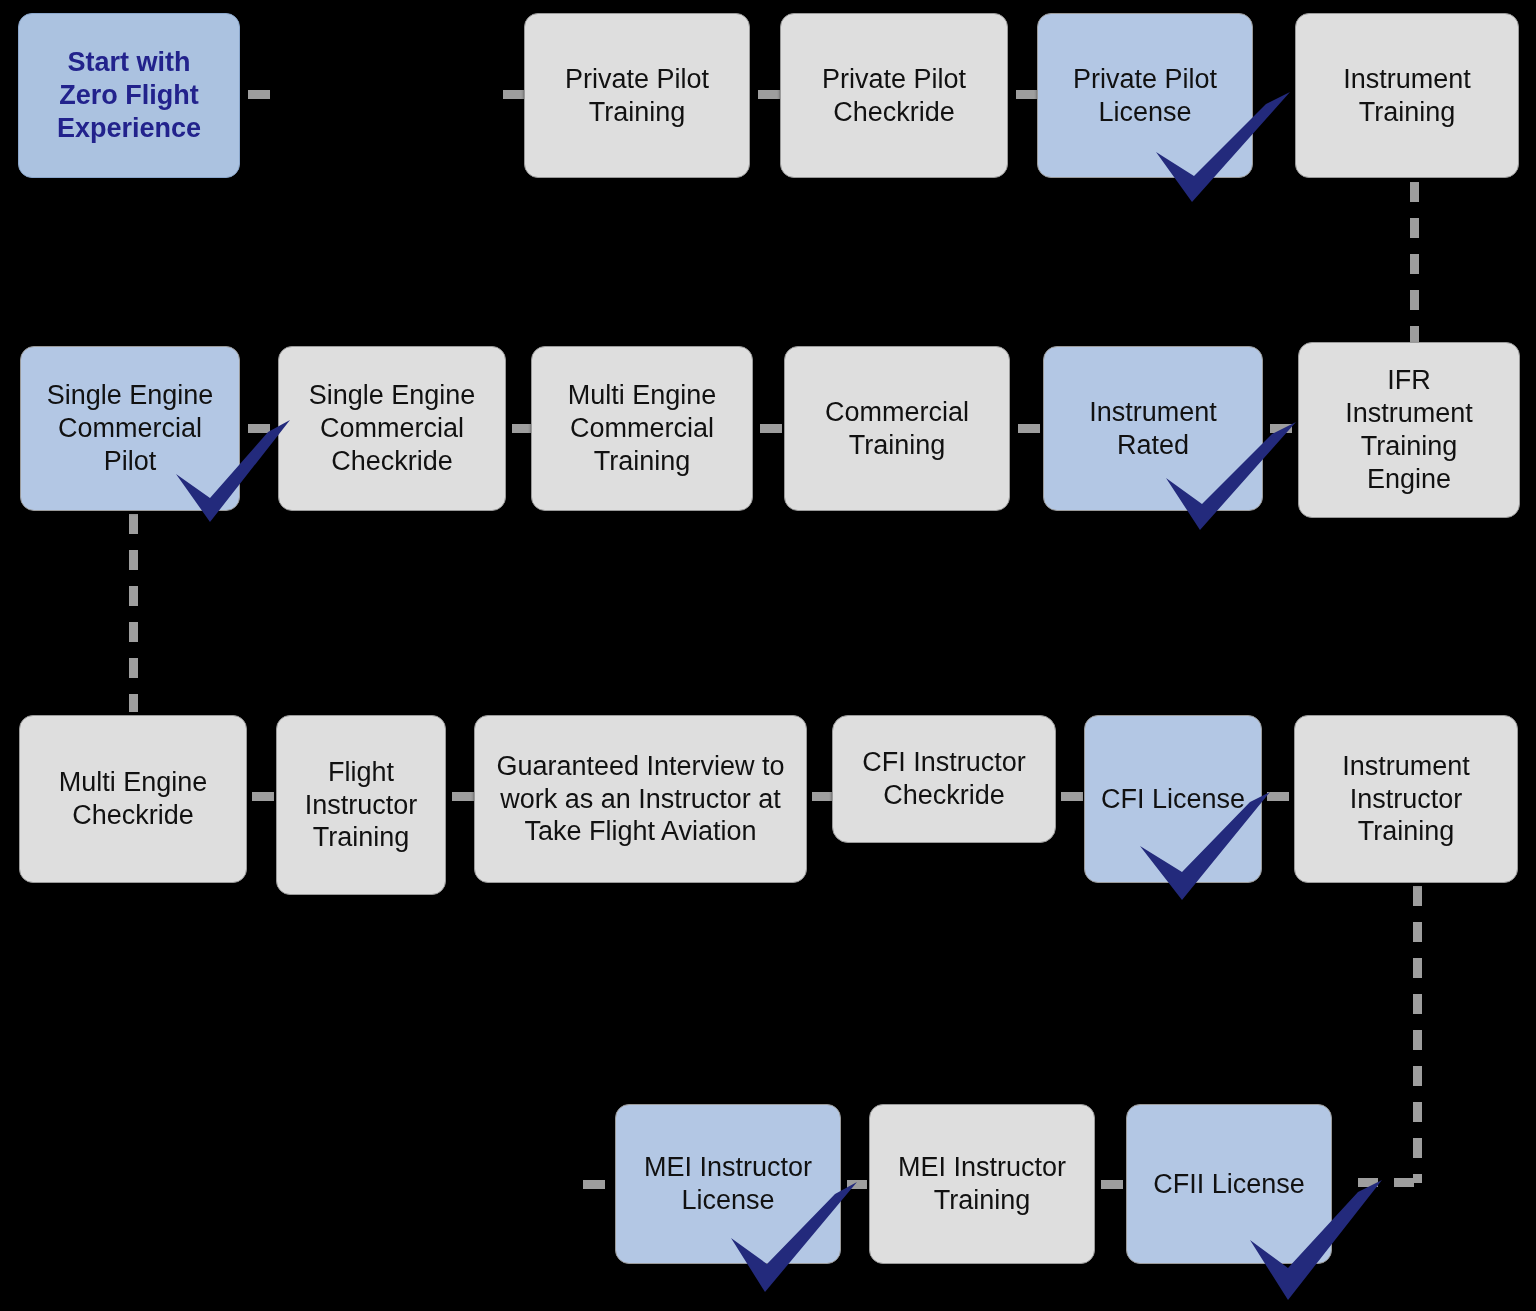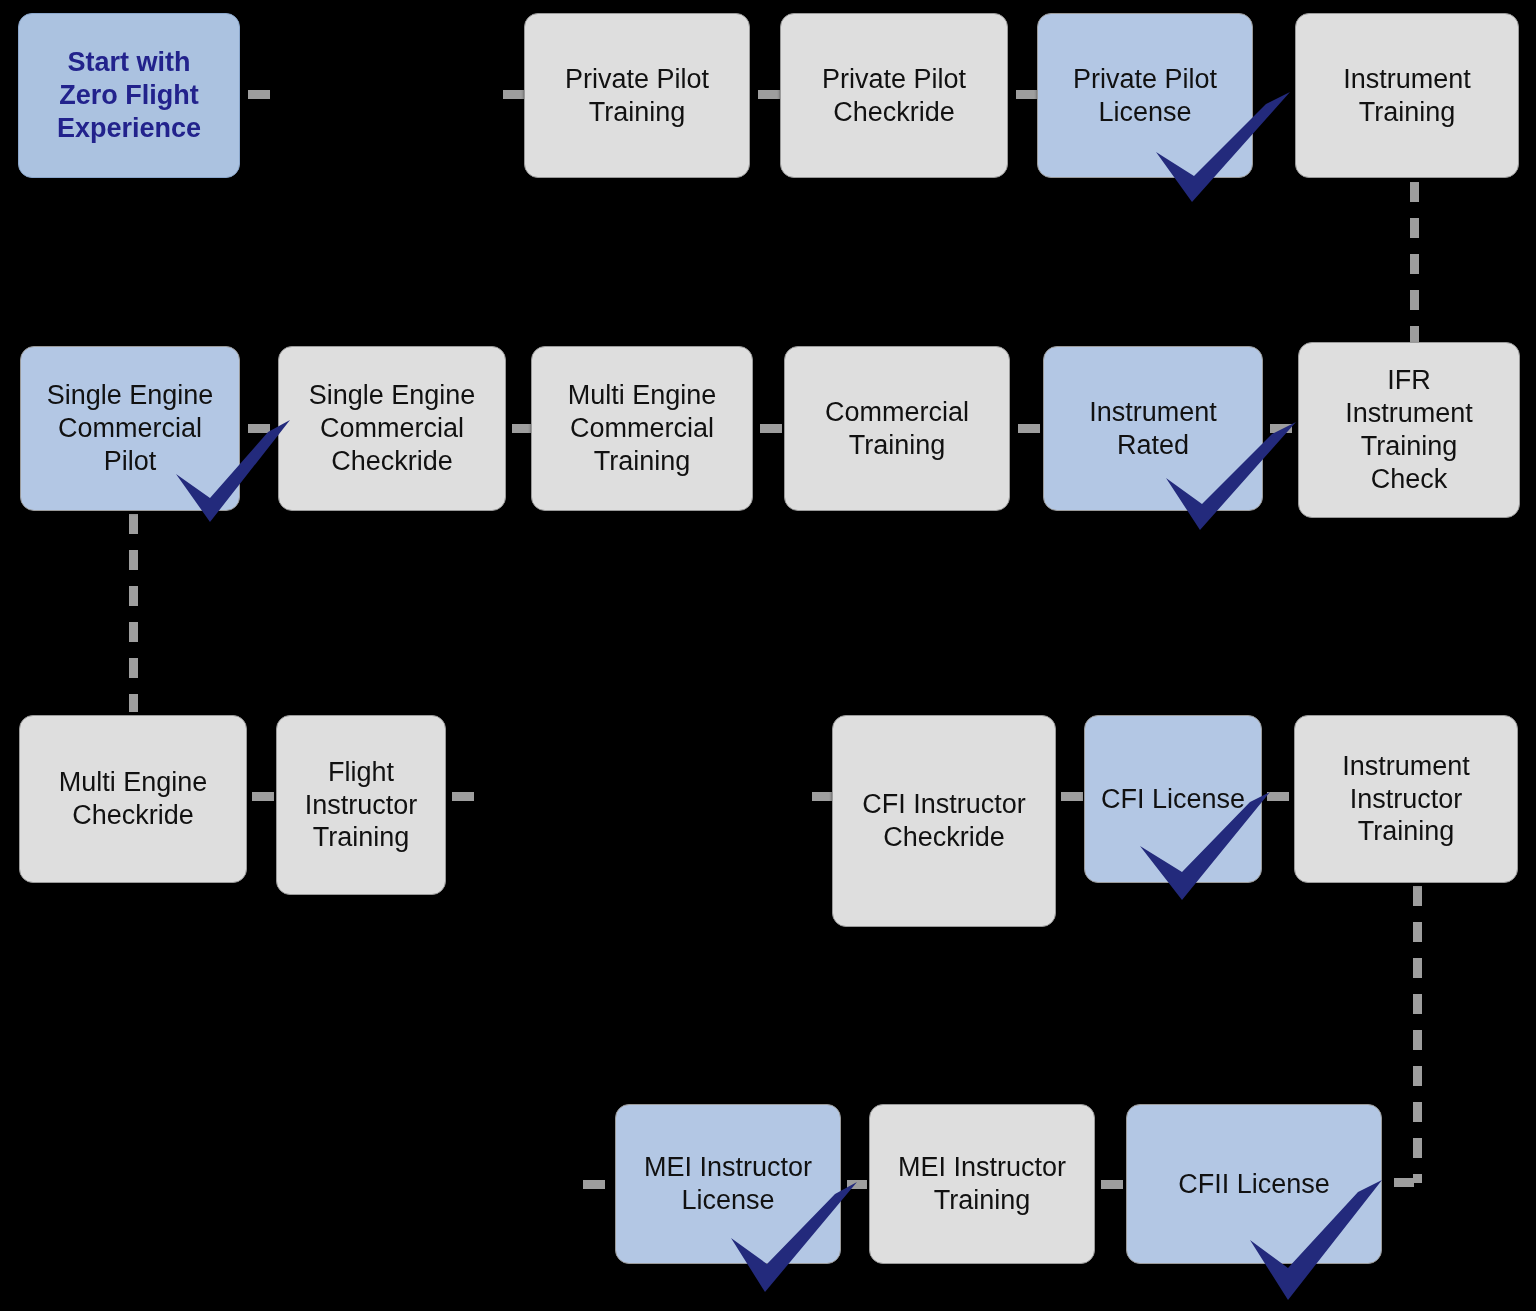--- a/index.html
+++ b/index.html
@@ -177,44 +177,49 @@
       <path d="M8 58 L42 110 L138 2 L114 14 L44 84 Z" fill="#232a7c"></path>
     </svg>
   </div>
 
   <div class="hconn" style="left:1270px;top:424px;width:22px;"></div>
 
   <div class="node grey" style="left:1298px;top:342px;width:222px;height:176px;">
     <span class="label">IFR
 Instrument
 Training
-Check</span>
+Engine</span>
   </div>
 
   <div class="vdash" style="left:129px;top:514px;height:198px;"></div>
 
   <div class="node grey" style="left:19px;top:715px;width:228px;height:168px;">
     <span class="label">Multi Engine
 Checkride</span>
   </div>
 
   <div class="hconn" style="left:252px;top:792px;width:22px;"></div>
 
   <div class="node grey" style="left:276px;top:715px;width:170px;height:180px;">
     <span class="label">Flight
 Instructor
 Training</span>
   </div>
 
   <div class="hconn" style="left:452px;top:792px;width:22px;"></div>
 
+  <div class="node grey" style="left:474px;top:715px;width:333px;height:168px;">
+    <span class="label">Guaranteed Interview to
+work as an Instructor at
+Take Flight Aviation</span>
+  </div>
 
   <div class="hconn" style="left:812px;top:792px;width:22px;"></div>
 
-  <div class="node grey" style="left:832px;top:715px;width:224px;height:212px;">
+  <div class="node grey" style="left:832px;top:715px;width:224px;height:128px;border-radius:16px;">
     <span class="label">CFI Instructor
 Checkride</span>
   </div>
 
   <div class="hconn" style="left:1061px;top:792px;width:22px;"></div>
 
   <div class="node blue" style="left:1084px;top:715px;width:178px;height:168px;justify-content:center;">
     <span class="label">CFI License</span>
   </div>
 
@@ -251,21 +256,21 @@
 
   <div class="hconn" style="left:847px;top:1180px;width:20px;"></div>
 
   <div class="node grey" style="left:869px;top:1104px;width:226px;height:160px;">
     <span class="label">MEI Instructor
 Training</span>
   </div>
 
   <div class="hconn" style="left:1101px;top:1180px;width:22px;"></div>
 
-  <div class="node blue" style="left:1126px;top:1104px;width:256px;height:160px;">
+  <div class="node blue" style="left:1126px;top:1104px;width:206px;height:160px;">
     <span class="label">CFII License</span>
   </div>
 
   <div class="check" style="left:1240px;top:1178px;width:148px;height:132px;">
     <svg width="148" height="132" viewBox="0 0 148 132">
       <path d="M10 62 L48 122 L142 2 L118 14 L48 90 Z" fill="#232a7c"></path>
     </svg>
   </div>
 
 </div>

